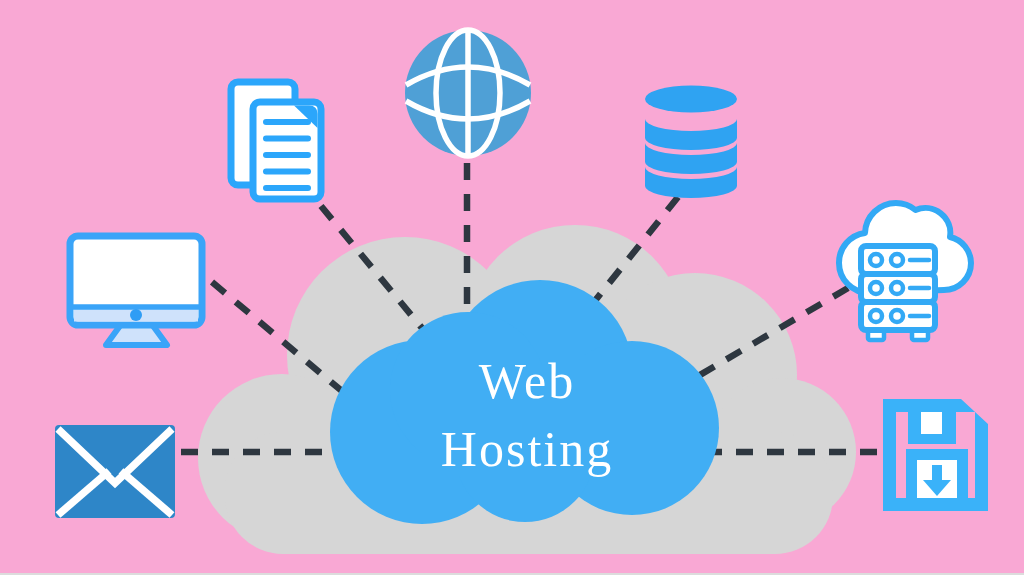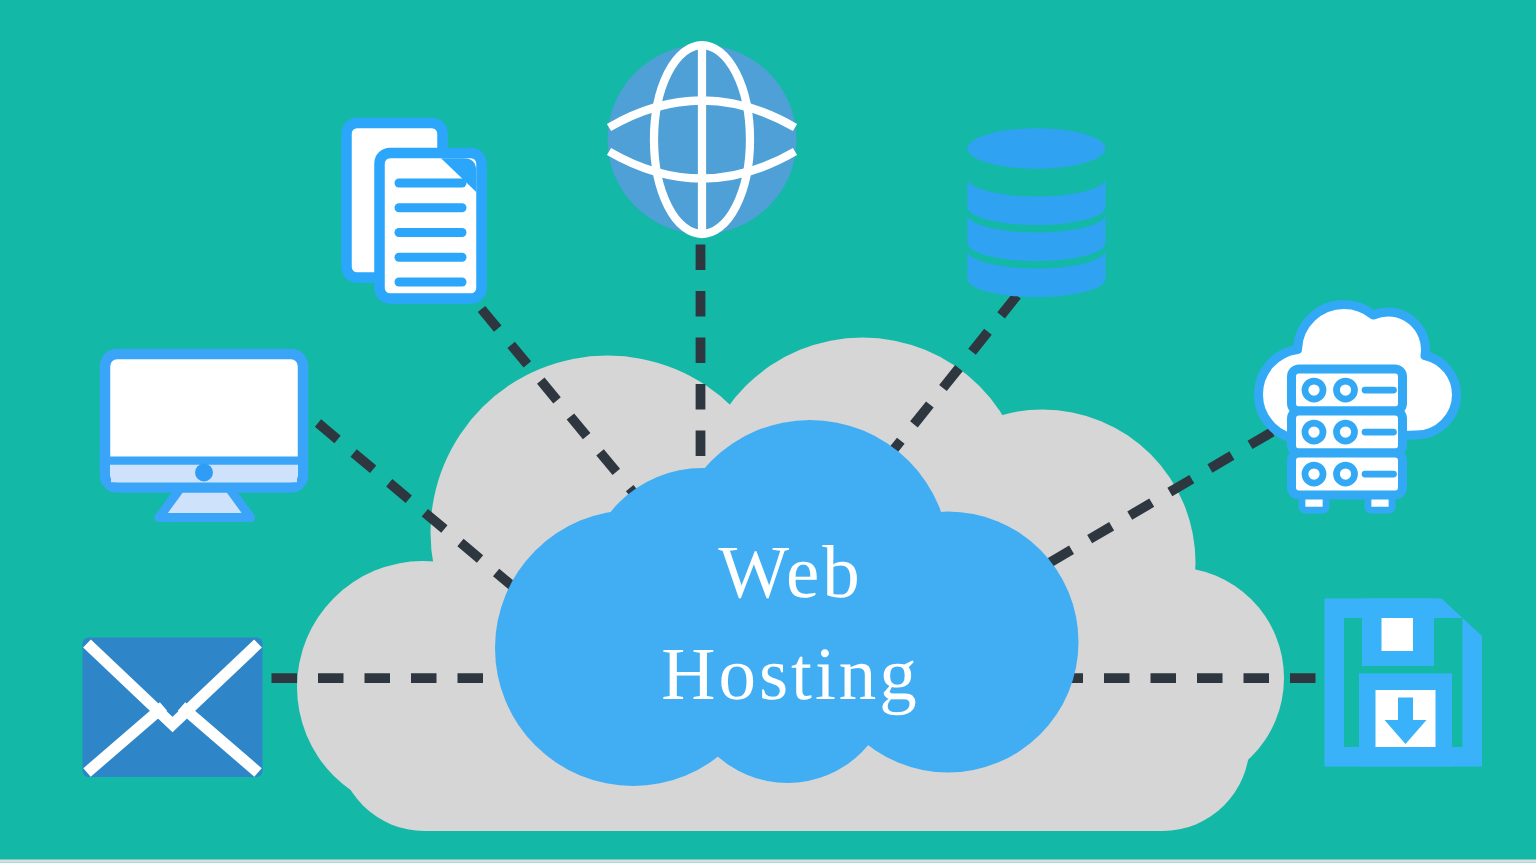--- a/index.html
+++ b/index.html
@@ -1,16 +1,16 @@
 <!DOCTYPE html>
 <html style="--c-cloud-blue: #41aef4; --c-cloud-gray: #d6d6d6; --c-dash: #2e3740; --c-title: #ffffff; --c-documents: #2ba6fb; --c-monitor: #3aa4f8; --c-monitor-accent: #2f9df5; --c-light: #cfe2fb; --c-email: #2e86c8; --c-globe: #4fa0d6; --c-database: #2fa3f2; --c-server: #33a9f5; --c-floppy: #3ab2f9; --c-border: #dcdcdc;"><head>
 <meta charset="utf-8">
 <style>
   html,body{margin:0;padding:0;background:#fff;}
-  .stage{position:relative;width:1024px;height:575px;background:#14b8a6;overflow:hidden;
+  .stage{position:relative;width:1024px;height:575px;background:#f9a8d4;overflow:hidden;
          font-family:"Liberation Sans",sans-serif;}
   .bottom-line{position:absolute;left:0;bottom:0;width:100%;height:2px;background:var(--c-border,#dcdcdc);}
   svg{position:absolute;left:0;top:0;}
 
   .gray{fill:var(--c-cloud-gray,#d6d6d6);}
   .bluecloud{fill:var(--c-cloud-blue,#41aef4);}
   .dash{stroke:var(--c-dash,#2e3740);stroke-width:6.5;stroke-dasharray:17 14;fill:none;}
   .title{fill:var(--c-title,#ffffff);font-family:"Liberation Serif","DejaVu Serif",serif;
          font-size:50px;letter-spacing:2px;text-anchor:middle;}
 

